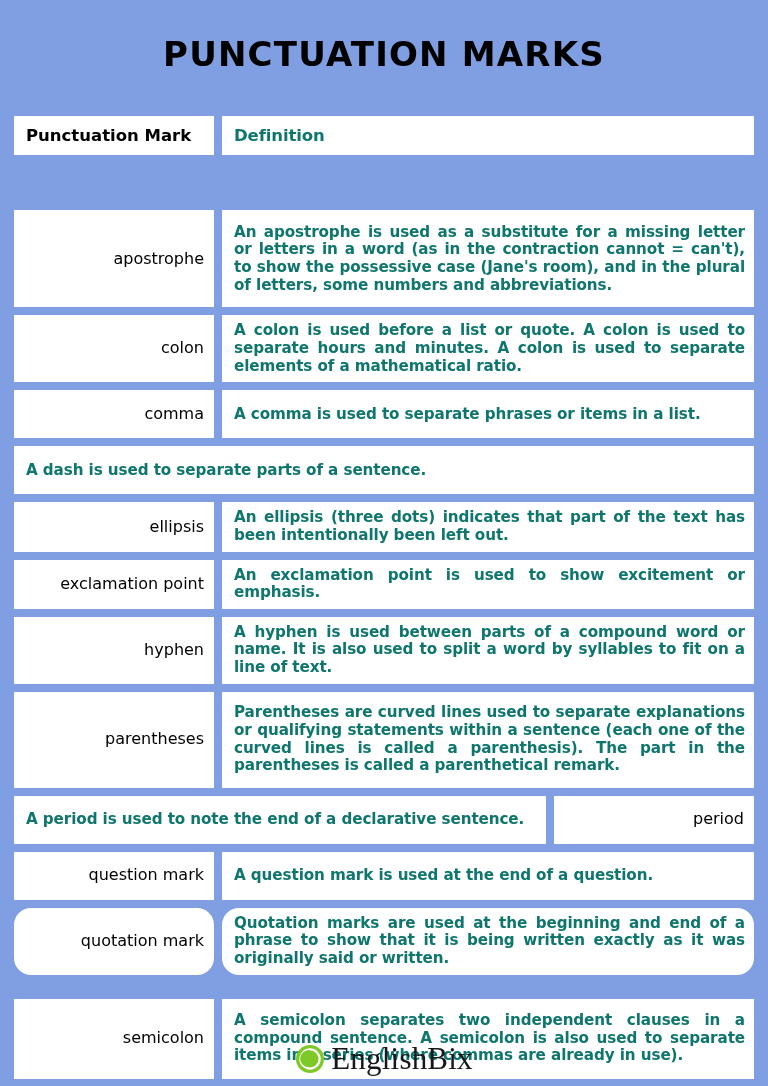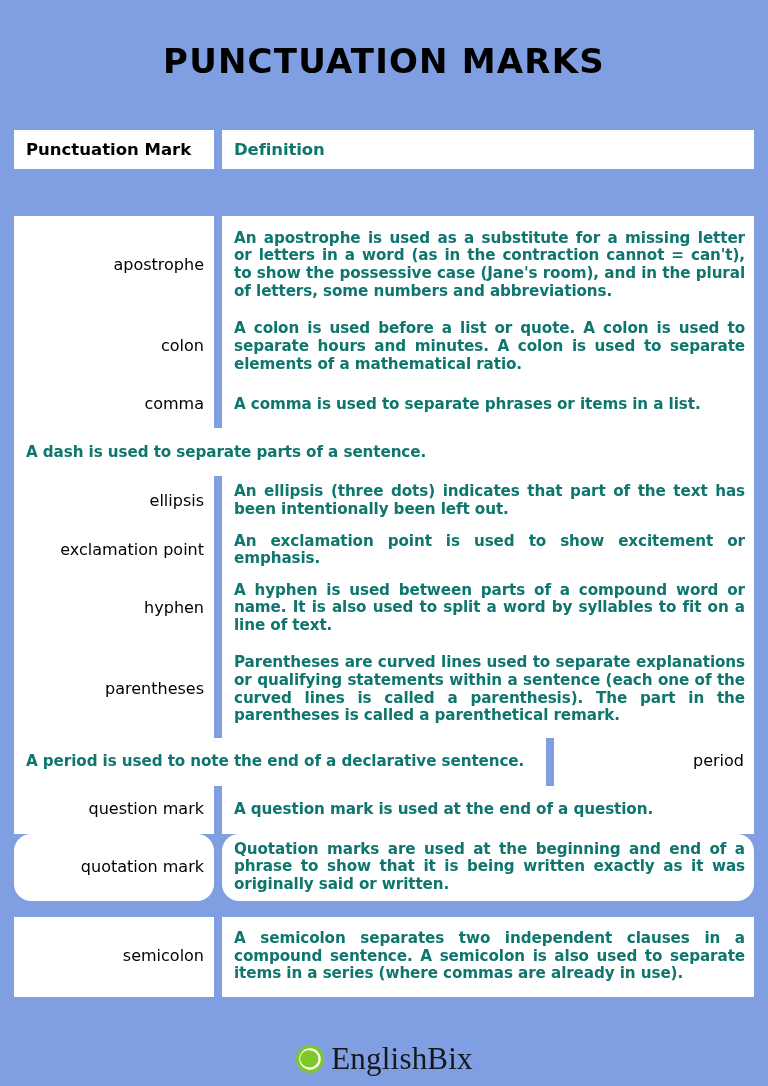--- a/index.html
+++ b/index.html
@@ -23,30 +23,30 @@
     position: relative;
   }
   .page-title {
     text-align: center;
     font-family: "DejaVu Sans", sans-serif;
     font-weight: bold;
     font-size: 34px;
     line-height: 1;
     letter-spacing: 1.2px;
     color: #000000;
-    margin: 15px;
+    margin: 8px;
     padding-top: 29px;
     padding-bottom: 0;
     text-transform: uppercase;
   }
   .table {
     margin-top: 37px;
     display: flex;
     flex-direction: column;
-    gap: 0;
+    gap: 8px;
   }
   .row {
     display: flex;
     gap: 8px;
     align-items: stretch;
   }
   .cell {
     background: #ffffff;
     box-sizing: border-box;
     display: flex;

